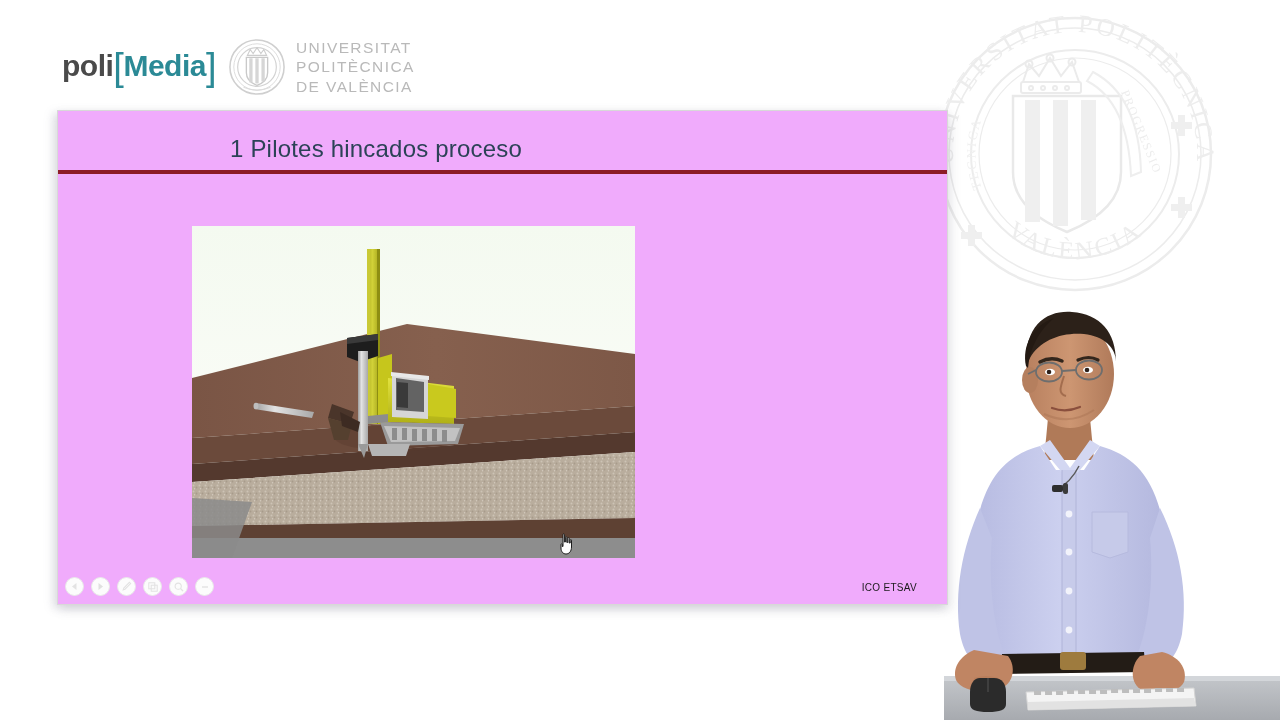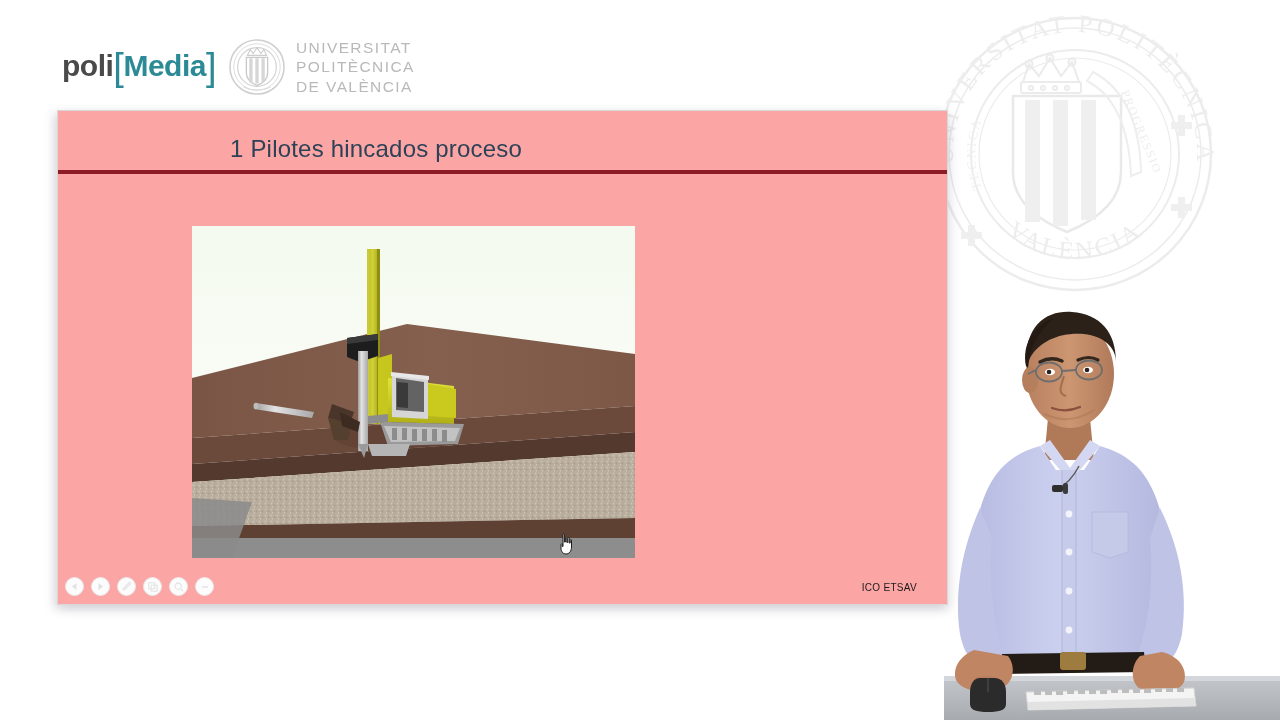--- a/index.html
+++ b/index.html
@@ -65,21 +65,21 @@
     white-space: nowrap;
   }
 
   
   #slide-panel {
     position: absolute;
     left: 57px;
     top: 110px;
     width: 891px;
     height: 495px;
-    background: #fca5a5;
+    background: #f0abfc;
     border: 1px solid #d8d8d8;
     box-shadow: -4px 3px 9px rgba(120,120,140,0.22), 3px 5px 10px rgba(120,120,140,0.18);
     z-index: 3;
     box-sizing: border-box;
     overflow: hidden;
   }
   #slide-title {
     position: absolute;
     left: 172px;
     top: 24px;

